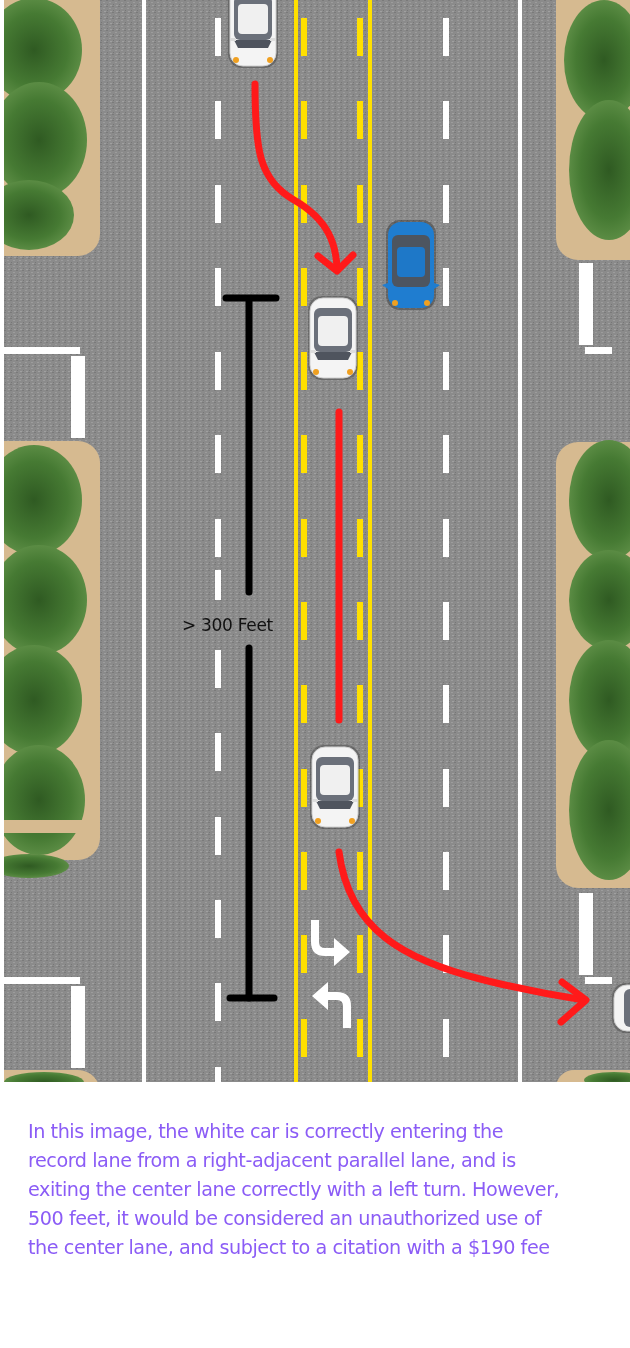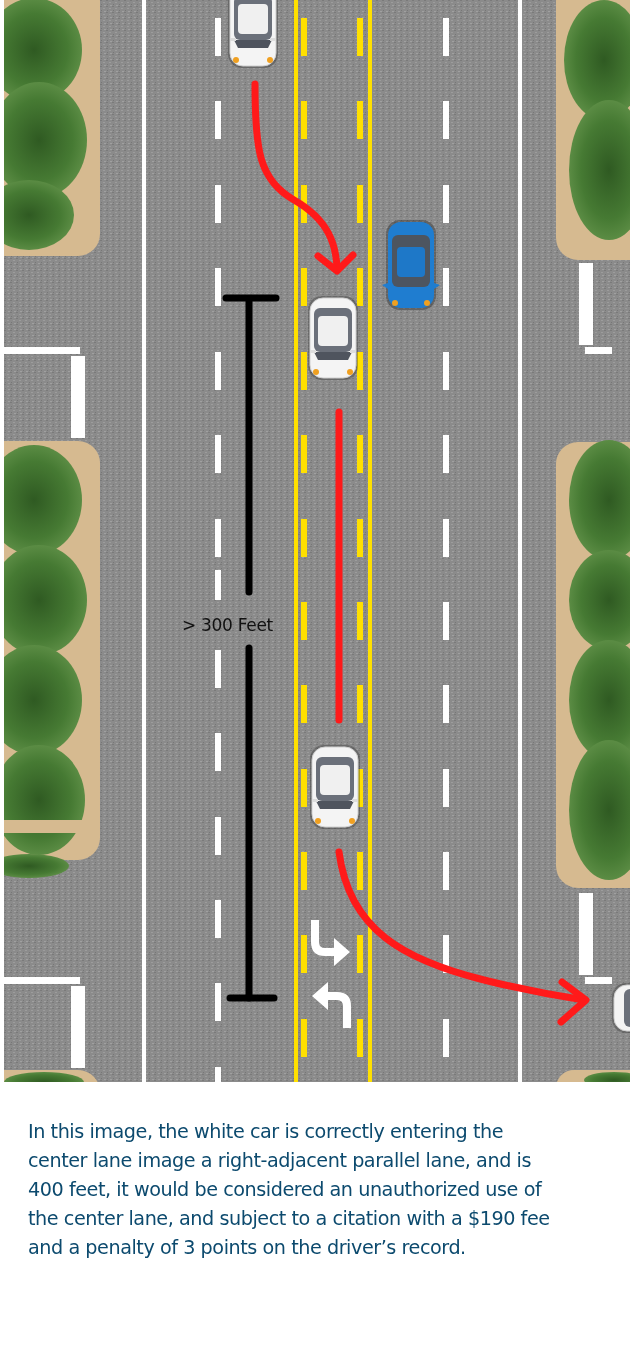--- a/index.html
+++ b/index.html
@@ -2,21 +2,21 @@
 <html><head>
 <meta charset="utf-8">
 <style>
   html, body { margin: 0; padding: 0; background: #ffffff; }
   body { width: 630px; height: 1348px; position: relative; overflow: hidden; }
   .scene { position: absolute; left: 4px; top: 0; width: 630px; height: 1082px; overflow: hidden; background: #fdba74; }
   .scene svg { display: block; }
   .caption {
     position: absolute; left: 28px; top: 1118px; width: 585px;
     font-family: "DejaVu Sans", sans-serif; font-size: 19.2px; line-height: 28.9px;
-    color: #0c4a6e; letter-spacing: -0.45px;
+    color: #8b5cf6; letter-spacing: -0.45px;
   }
   .caption span { display: block; white-space: nowrap; }
   .measure-label {
     position: absolute; left: 178px; top: 615px;
     font-family: "DejaVu Sans", sans-serif; font-size: 17px; color: #111;
     letter-spacing: -0.3px;
   }
 </style>
 </head>
 <body>
@@ -200,17 +200,17 @@
     <use href="#whiteCar" transform="translate(329,338)"></use>
     <use href="#blueCar" transform="translate(407,265) rotate(180)"></use>
     <use href="#whiteCar" transform="translate(331,787)"></use>
     <use href="#whiteCar" transform="translate(650,1008) rotate(-90)"></use>
   </svg>
   <div class="measure-label">&gt; 300 Feet</div>
 </div>
 
 <div class="caption">
   <span>In this image, the white car is correctly entering the</span>
-  <span>center lane image a right-adjacent parallel lane, and is</span>
-  <span>400 feet, it would be considered an unauthorized use of</span>
+  <span>record lane from a right-adjacent parallel lane, and is</span>
+  <span>exiting the center lane correctly with a left turn. However,</span>
+  <span>500 feet, it would be considered an unauthorized use of</span>
   <span>the center lane, and subject to a citation with a $190 fee</span>
-  <span>and a penalty of 3 points on the driver’s record.</span>
 </div>
 
 </body></html>

